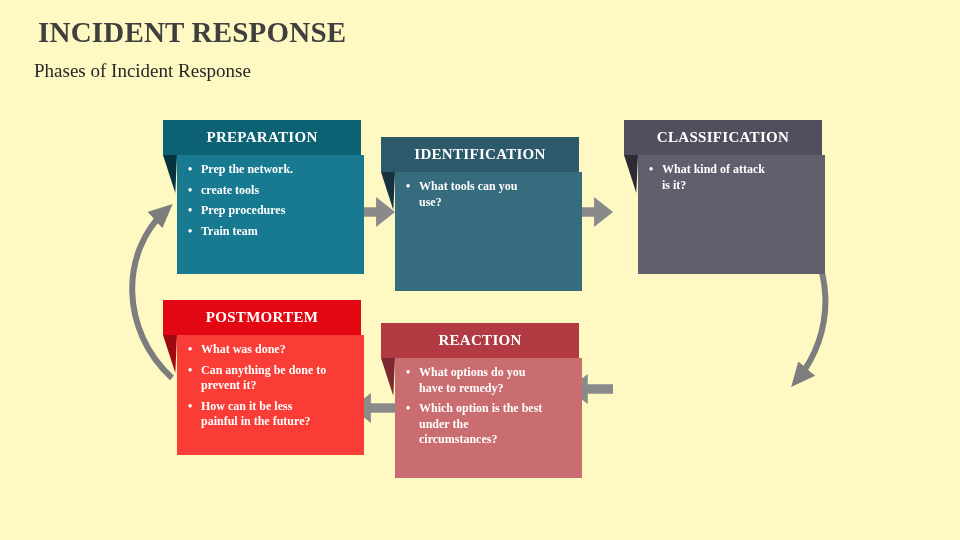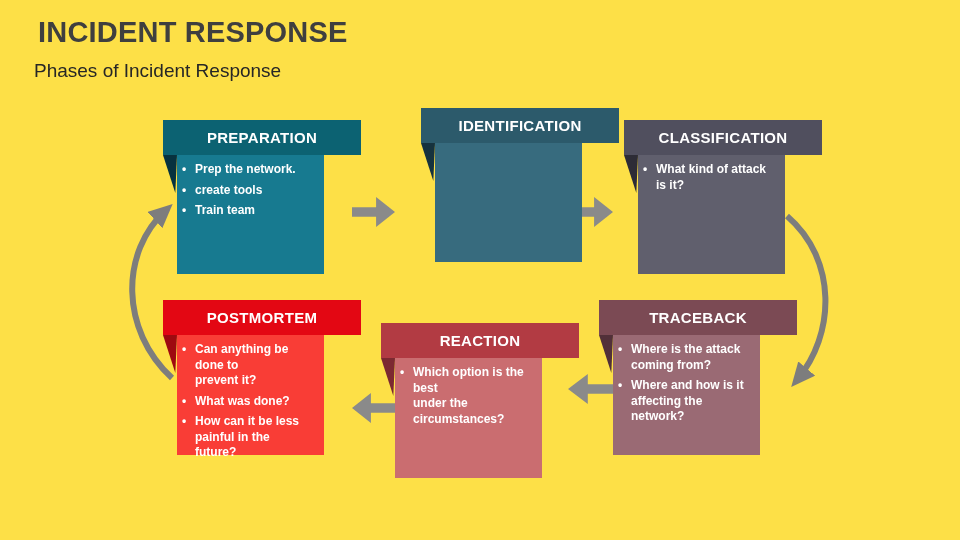--- a/index.html
+++ b/index.html
@@ -1,18 +1,18 @@
 <!DOCTYPE html>
 <html style="--arrow: #8a8a8a; --curve: #7d7d7d; --title-color: #3f3f3f; --subtitle-color: #262626; --bullet-color: #ffffff;"><head>
 <meta charset="utf-8">
 <style>
   html,body{margin:0;padding:0;background:#ffffff;}
   .slide{
-    position:relative;width:960px;height:540px;background:#fde047;overflow:hidden;
-    font-family:Liberation Sans, sans-serif;
+    position:relative;width:960px;height:540px;background:#fef9c3;overflow:hidden;
+    font-family:Liberation Serif, serif;
   }
   .title{
     position:absolute;left:38px;top:16px;margin:0;
     font-size:29px;font-weight:bold;letter-spacing:.2px;color:var(--title-color,#3f3f3f);
   }
   .subtitle{
     position:absolute;left:34px;top:60px;margin:0;
     font-size:19px;font-weight:normal;color:var(--subtitle-color,#262626);
   }
   .phase-box{position:absolute;width:198px;border-radius:10px;}
@@ -24,23 +24,23 @@
     color:#ffffff;font-size:15px;font-weight:bold;letter-spacing:.3px;white-space:nowrap;
   }
   .fold{
     position:absolute;left:0;top:35px;width:14px;height:38px;
     background:var(--fold,#222);
     -webkit-clip-path:polygon(0 0,100% 0,88% 100%);
     clip-path:polygon(0 0,100% 0,88% 100%);
     z-index:1;
   }
   .box-body{
-    position:absolute;left:14px;top:35px;width:147px;
+    position:absolute;left:14px;top:35px;width:187px;
     background:var(--bdy,#777);box-sizing:border-box;
-    padding:7px 10px 6px 4px;z-index:2;
+    padding:7px 10px 6px 10px;z-index:2;
   }
   .row-top .box-body{height:119px;}
   .row-bottom .box-body{height:120px;}
   ul.bullets{list-style:none;margin:0;padding:0;}
   li.bullet{
     position:relative;padding-left:14px;margin:0 0 5px 0;
     color:var(--bullet-color,#ffffff);font-size:12px;font-weight:bold;line-height:15.5px;
     white-space:pre-line;
   }
   li.bullet::before{content:"\2022";position:absolute;left:1px;top:0;}
@@ -79,32 +79,35 @@
 
   <div class="phase-box row-top" style="left: 163px; top: 120px; --hdr: #0c6272; --bdy: #177a90; --fold: #07323f;">
     <div class="box-header">
       <span class="box-title">PREPARATION</span>
     </div>
     <div class="fold"></div>
     <div class="box-body">
       <ul class="bullets">
         <li class="bullet">Prep the network.</li>
         <li class="bullet">create tools</li>
+        <li class="bullet">Prep procedures</li>
         <li class="bullet">Train team</li>
       </ul>
     </div>
   </div>
 
-  <div class="phase-box row-top" style="left: 381px; top: 108px; margin-left: 40px; --hdr: #2c5a6b; --bdy: #376b7e; --fold: #16323e;">
+  <div class="phase-box row-top" style="left: 381px; top: 137px; --hdr: #2c5a6b; --bdy: #376b7e; --fold: #16323e;">
     <div class="box-header">
       <span class="box-title">IDENTIFICATION</span>
     </div>
     <div class="fold"></div>
     <div class="box-body">
       <ul class="bullets">
+        <li class="bullet">What tools can you
+use?</li>
       </ul>
     </div>
   </div>
 
   <div class="phase-box row-top" style="left: 624px; top: 120px; --hdr: #504f5e; --bdy: #605f6d; --fold: #2d2c36;">
     <div class="box-header">
       <span class="box-title">CLASSIFICATION</span>
     </div>
     <div class="fold"></div>
     <div class="box-body">
@@ -115,56 +118,44 @@
     </div>
   </div>
 
   <div class="phase-box row-bottom" style="left: 163px; top: 300px; --hdr: #e30713; --bdy: #f93d36; --fold: #9e0a10;">
     <div class="box-header">
       <span class="box-title">POSTMORTEM</span>
     </div>
     <div class="fold"></div>
     <div class="box-body">
       <ul class="bullets">
+        <li class="bullet">What was done?</li>
         <li class="bullet">Can anything be done to
 prevent it?</li>
-        <li class="bullet">What was done?</li>
         <li class="bullet">How can it be less
 painful in the future?</li>
       </ul>
     </div>
   </div>
 
   <div class="phase-box row-bottom" style="left: 381px; top: 323px; --hdr: #b23b43; --bdy: #ca6d70; --fold: #7c2931;">
     <div class="box-header">
       <span class="box-title">REACTION</span>
     </div>
     <div class="fold"></div>
     <div class="box-body">
       <ul class="bullets">
+        <li class="bullet">What options do you
+have to remedy?</li>
         <li class="bullet">Which option is the best
 under the
 circumstances?</li>
       </ul>
     </div>
   </div>
 
-  <div class="phase-box row-bottom" style="left: 599px; top: 300px; --hdr: #7b4a54; --bdy: #9a6a74; --fold: #513039;">
-    <div class="box-header">
-      <span class="box-title">TRACEBACK</span>
-    </div>
-    <div class="fold"></div>
-    <div class="box-body">
-      <ul class="bullets">
-        <li class="bullet">Where is the attack
-coming from?</li>
-        <li class="bullet">Where and how is it
-affecting the network?</li>
-      </ul>
-    </div>
-  </div>
 
   <div class="arrow arrow-right" style="left:352px;top:197px;"></div>
   <div class="arrow arrow-right" style="left:570px;top:197px;"></div>
   <div class="arrow arrow-left" style="left:568px;top:374px;width:45px;"></div>
   <div class="arrow arrow-left" style="left:352px;top:393px;"></div>
 
 </div>
 
 </body></html>

